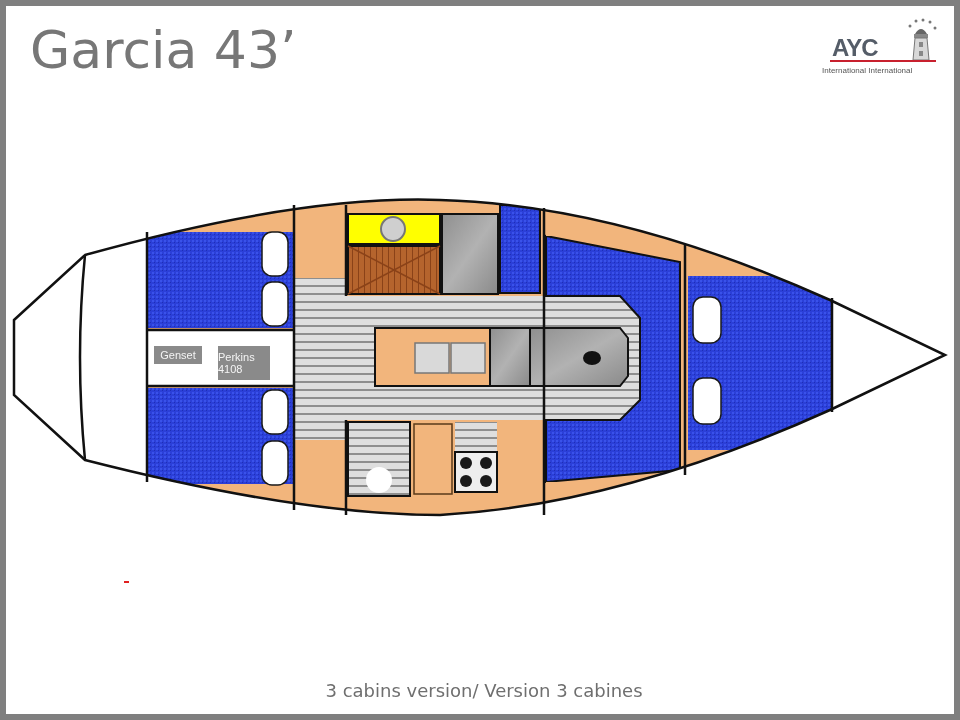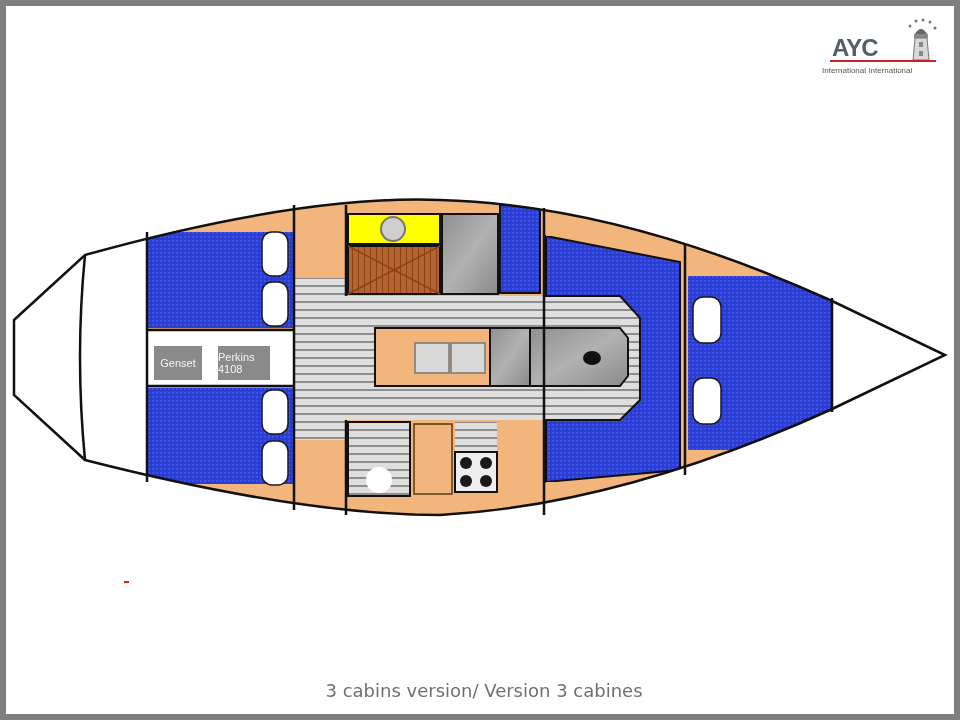--- a/index.html
+++ b/index.html
@@ -13,20 +13,21 @@
   .lighthouse { position: absolute; left: 86px; top: 4px; }
   .plan { position: absolute; left: 0; top: 0; }
   .caption { position: absolute; left: 4px; width: 948px; top: 674px; text-align: center; font-family: "DejaVu Sans", sans-serif; font-size: 18px; color: #6f6f6f; }
   .label { position: absolute; background: #8a8a8a; color: #f4f4f4; font-family: "Liberation Sans", sans-serif; font-size: 11px; display: flex; align-items: center; justify-content: center; }
   .red-mark { position: absolute; left: 118px; top: 575px; width: 5px; height: 2px; background: #e02020; }
 </style>
 </head>
 <body>
 
 <div class="slide">
+  <div class="title">Garcia 43’</div>
 
   <div class="logo">
     <span class="logo-text">AYC</span>
     <svg class="lighthouse" width="34" height="44" viewBox="0 0 34 44">
       <g fill="#777">
         <circle cx="6" cy="8" r="1.5"></circle>
           <circle cx="12" cy="3" r="1.5"></circle>
           <circle cx="19" cy="2" r="1.5"></circle>
           <circle cx="26" cy="4" r="1.5"></circle>
           <circle cx="31" cy="10" r="1.5"></circle>
@@ -141,19 +142,19 @@
       <line x1="147" y1="330" x2="294" y2="330"></line>
       <line x1="147" y1="386" x2="294" y2="386"></line>
       <line x1="346" y1="205" x2="346" y2="296"></line>
       <line x1="346" y1="420" x2="346" y2="515"></line>
       <line x1="544" y1="208" x2="544" y2="515"></line>
       <line x1="685" y1="245" x2="685" y2="475"></line>
       <line x1="832" y1="298" x2="832" y2="412"></line>
     </g>
   </svg>
 
-  <div class="label" style="left:148px; top:340px; width:48px; height:34px;">Genset</div>
+  <div class="label" style="left:148px; top:340px; width:48px; height:18px;">Genset</div>
   <div class="label" style="left:212px; top:340px; width:52px; height:34px;">Perkins 4108</div>
 
   <div class="red-mark"></div>
 
   <div class="caption">3 cabins version/ Version 3 cabines</div>
 </div>
 
 </body></html>

